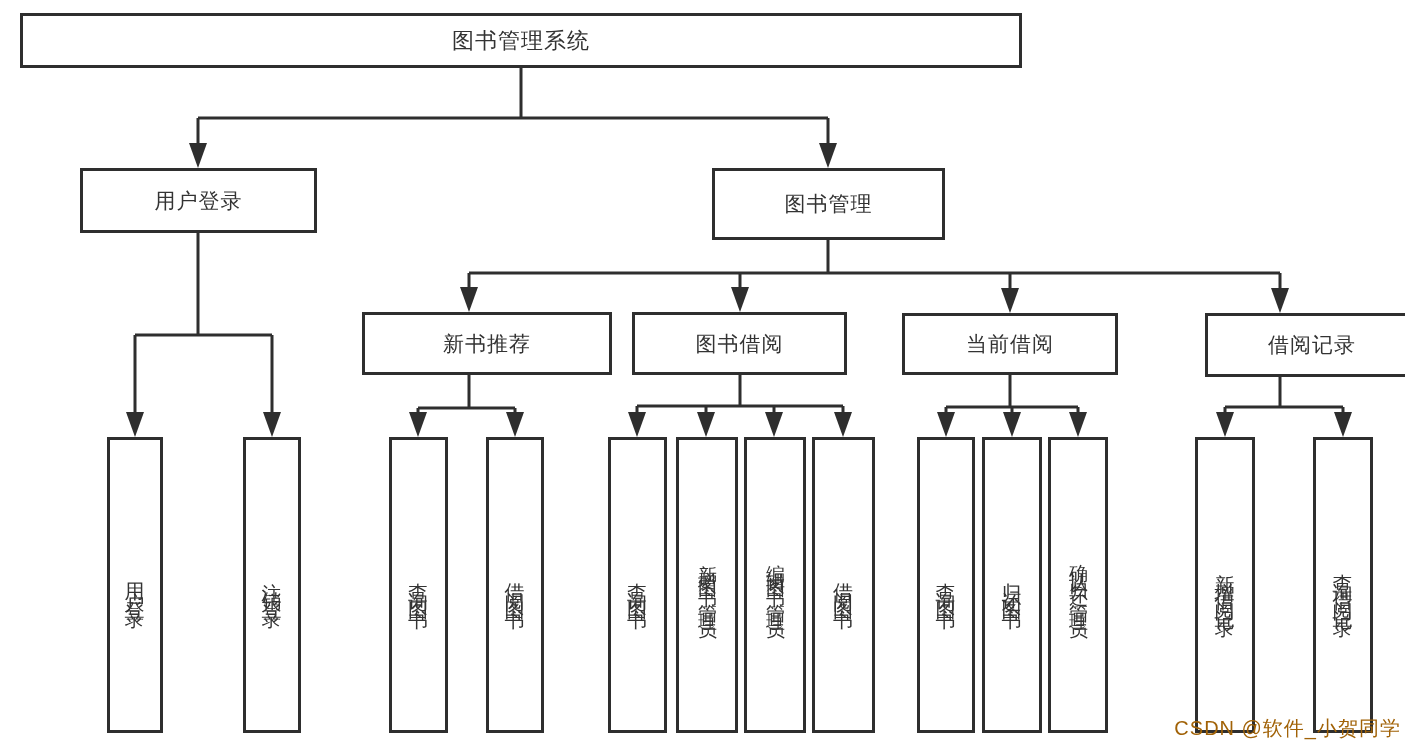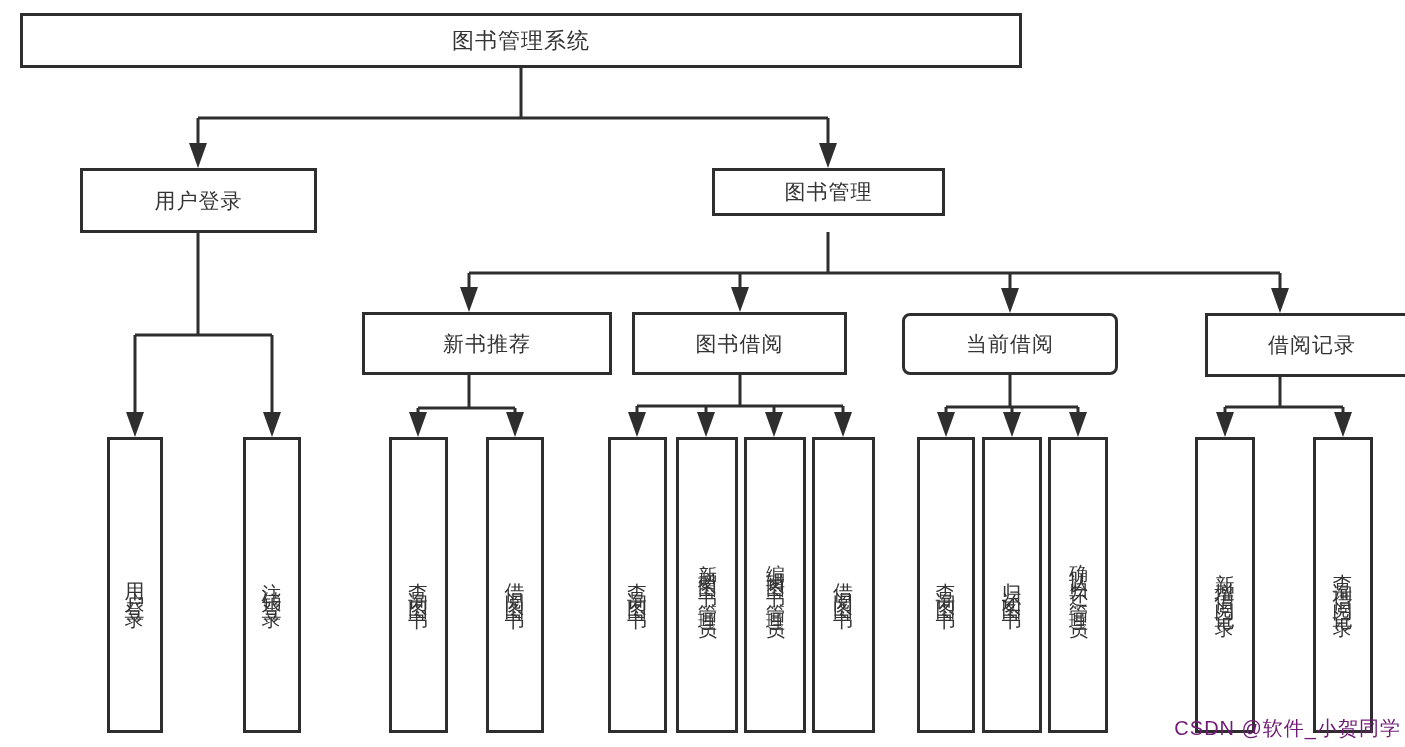--- a/index.html
+++ b/index.html
@@ -31,31 +31,31 @@
     letter-spacing: 9px;
     line-height: 1.1;
     white-space: nowrap;
   }
   .vnode.tight .vtext { letter-spacing: 8px; font-size: 19px; }
   .watermark {
     position: absolute;
     right: 4px;
     bottom: 5px;
     font-size: 20px;
-    color: #701a75;
+    color: #a16207;
     letter-spacing: 1px;
     white-space: nowrap;
   }
   
   .n-root   { left:20px;  top:13px;  width:1002px; height:55px; }
   .n-login  { left:80px;  top:168px; width:237px;  height:65px; }
-  .n-mgmt   { left:712px; top:168px; width:233px;  height:48px; }
+  .n-mgmt   { left:712px; top:168px; width:233px;  height:72px; }
   .n-newb   { left:362px; top:312px; width:250px;  height:63px; }
   .n-bor    { left:632px; top:312px; width:215px;  height:63px; }
-  .n-cur    { left:902px; top:313px; width:216px;  height:62px;border-radius:8px; }
+  .n-cur    { left:902px; top:313px; width:216px;  height:62px; }
   .n-rec    { left:1173px;top:313px; width:214px;  height:64px;margin-left:32px; }
   .leaf     { top:437px; height:296px; }
   .n-l1 { left:107px;  width:56px; }
   .n-l2 { left:243px;  width:58px; }
   .n-l3 { left:389px;  width:59px; }
   .n-l4 { left:486px;  width:58px; }
   .n-l5 { left:608px;  width:59px; }
   .n-l6 { left:676px;  width:62px; }
   .n-l7 { left:744px;  width:62px; }
   .n-l8 { left:812px;  width:63px; }

